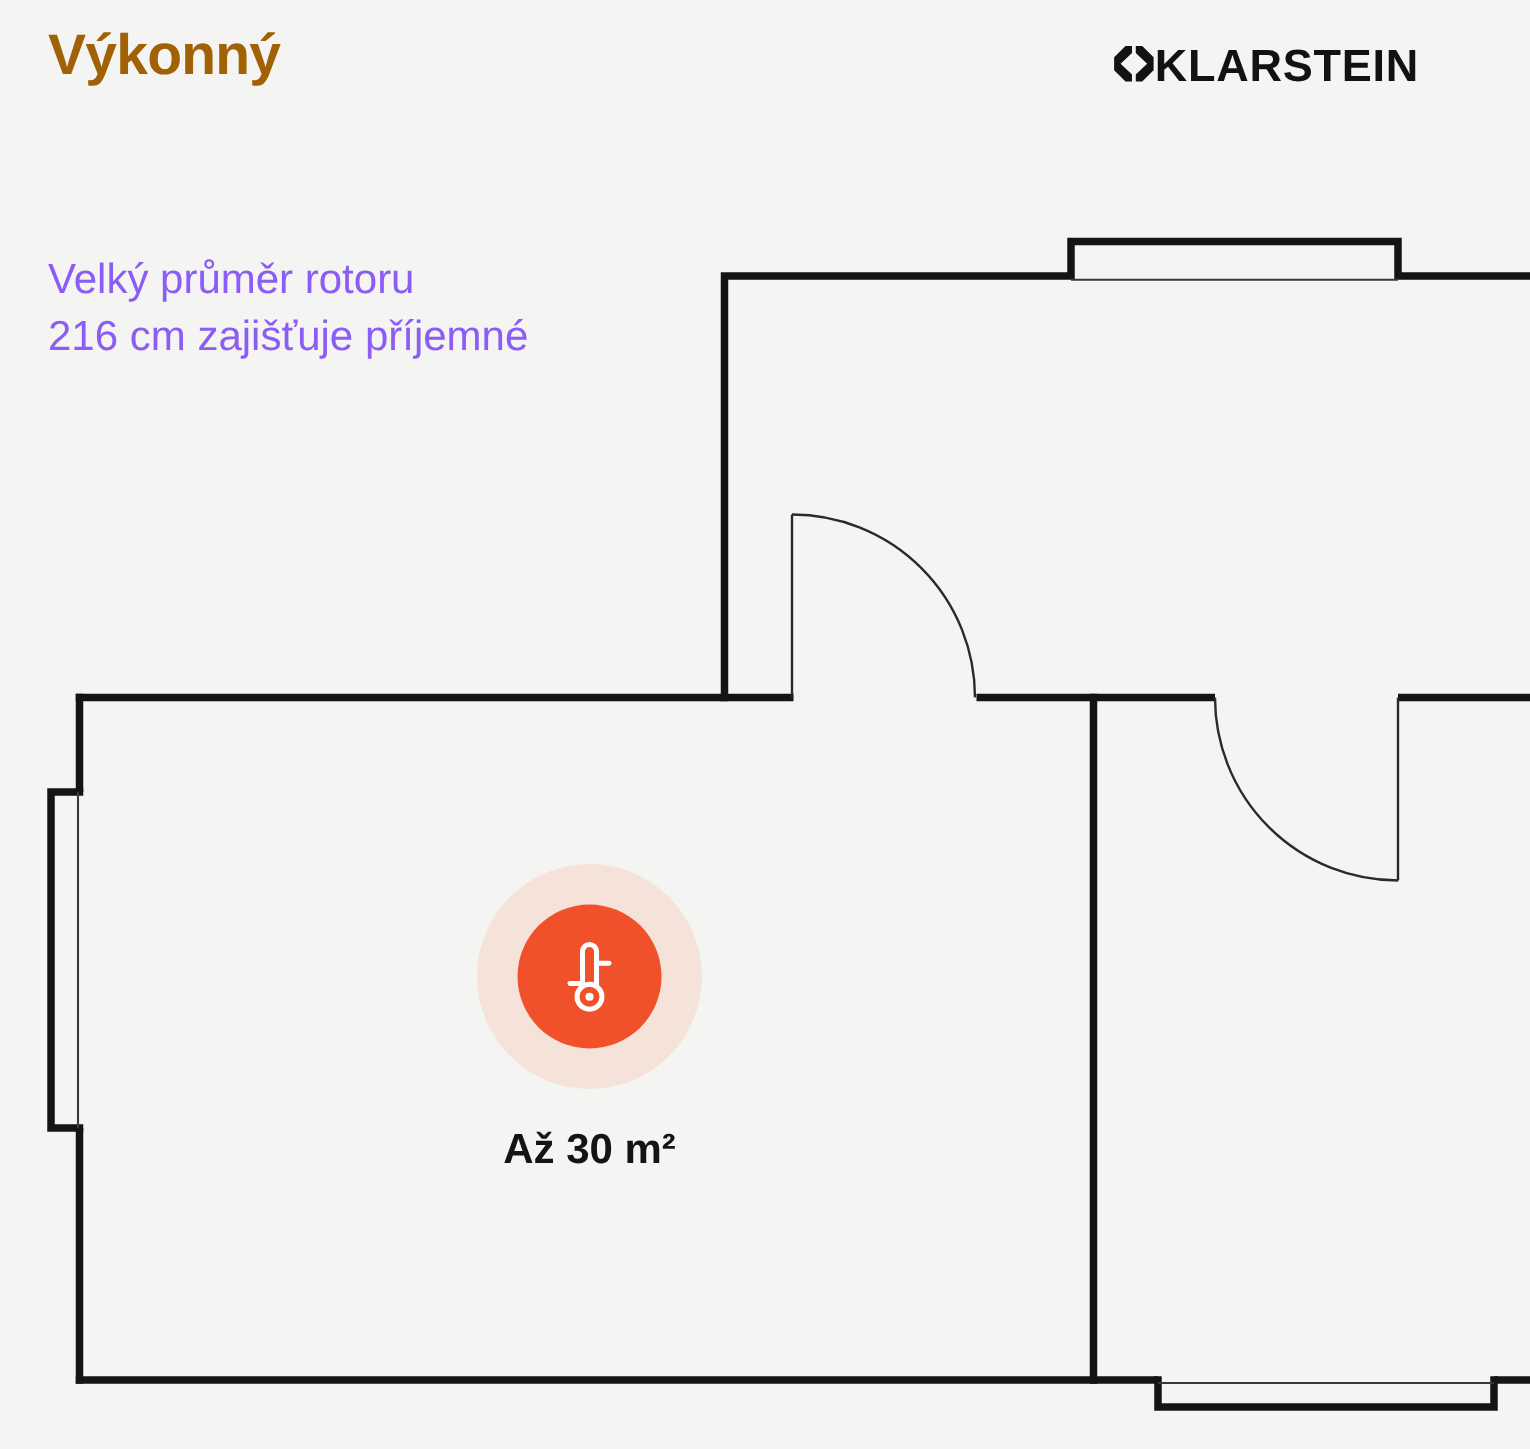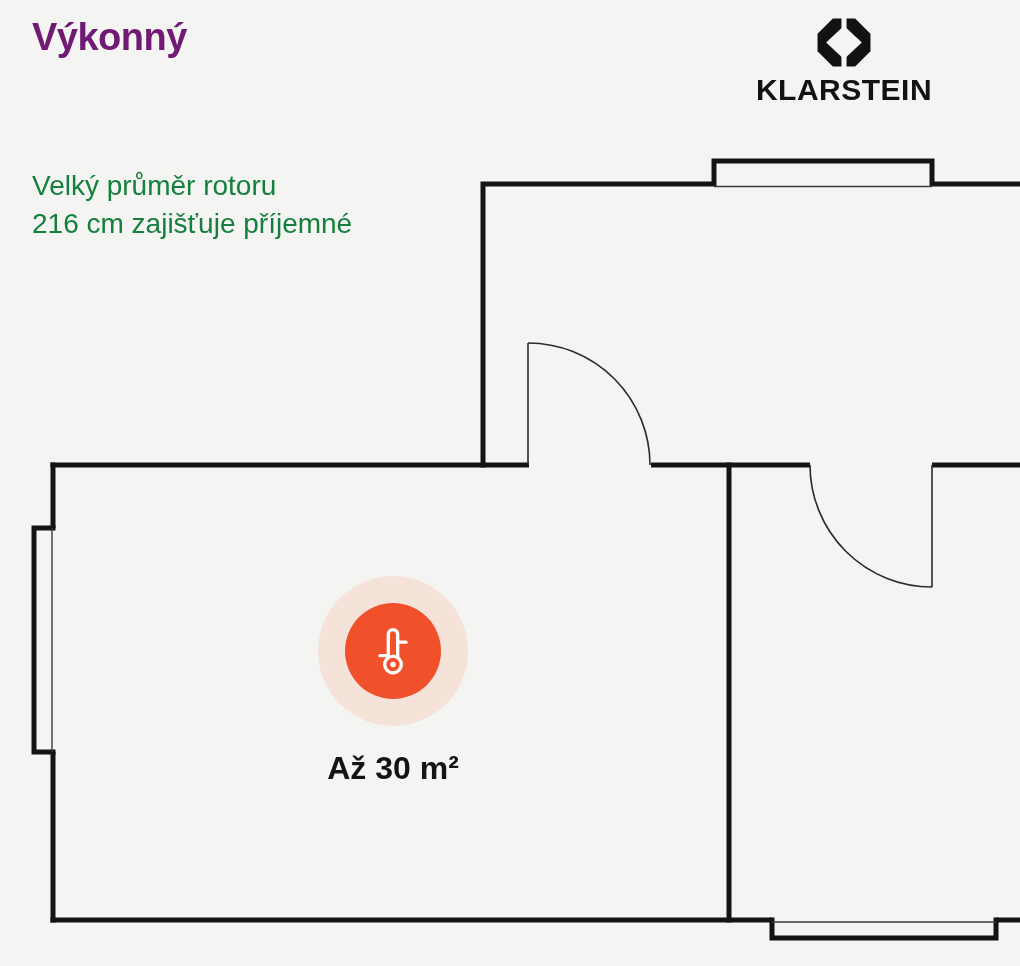--- a/index.html
+++ b/index.html
@@ -7,54 +7,54 @@
     position:relative;
     width:1020px;height:966px;
     background:#f4f4f2;
     overflow:hidden;
     font-family:"Liberation Sans", sans-serif;
     color:#141414;
   }
   .title{
     position:absolute;left:32px;top:16px;
     font-size:38px;font-weight:700;letter-spacing:-0.5px;
-    color:#701a75;
+    color:#a16207;
   }
   .brand{
     position:absolute;left:742px;top:17px;width:204px;
-    display:flex;flex-direction:column;align-items:center;
+    display:flex;align-items:center;
   }
   .brand-icon{width:56px;height:51px;}
   .brand-word{
     margin-top:5px;
     font-size:30px;font-weight:700;letter-spacing:0.5px;
     color:#121212;white-space:nowrap;
   }
   .desc{
     position:absolute;left:32px;top:167px;
     font-size:28px;font-weight:400;line-height:38px;
-    color:#15803d;
+    color:#8b5cf6;
   }
   .floorplan{position:absolute;left:0;top:0;}
   .halo{
     position:absolute;left:318px;top:576px;
     width:150px;height:150px;border-radius:50%;
     background:#f5e3da;
   }
   .marker{
     position:absolute;left:345px;top:603px;
     width:96px;height:96px;border-radius:50%;
     background:#f0512b;
     display:flex;align-items:center;justify-content:center;
   }
   .marker svg{width:52px;height:52px;}
   .area-label{
     position:absolute;left:393px;top:750px;
     transform:translateX(-50%);
-    font-size:32px;font-weight:700;color:#141414;
+    font-size:28px;font-weight:700;color:#141414;
     white-space:nowrap;
   }
 </style>
 </head>
 <body>
 
 <div class="canvas">
 
   <svg class="floorplan" width="1020" height="966" viewBox="0 0 1020 966">
 

